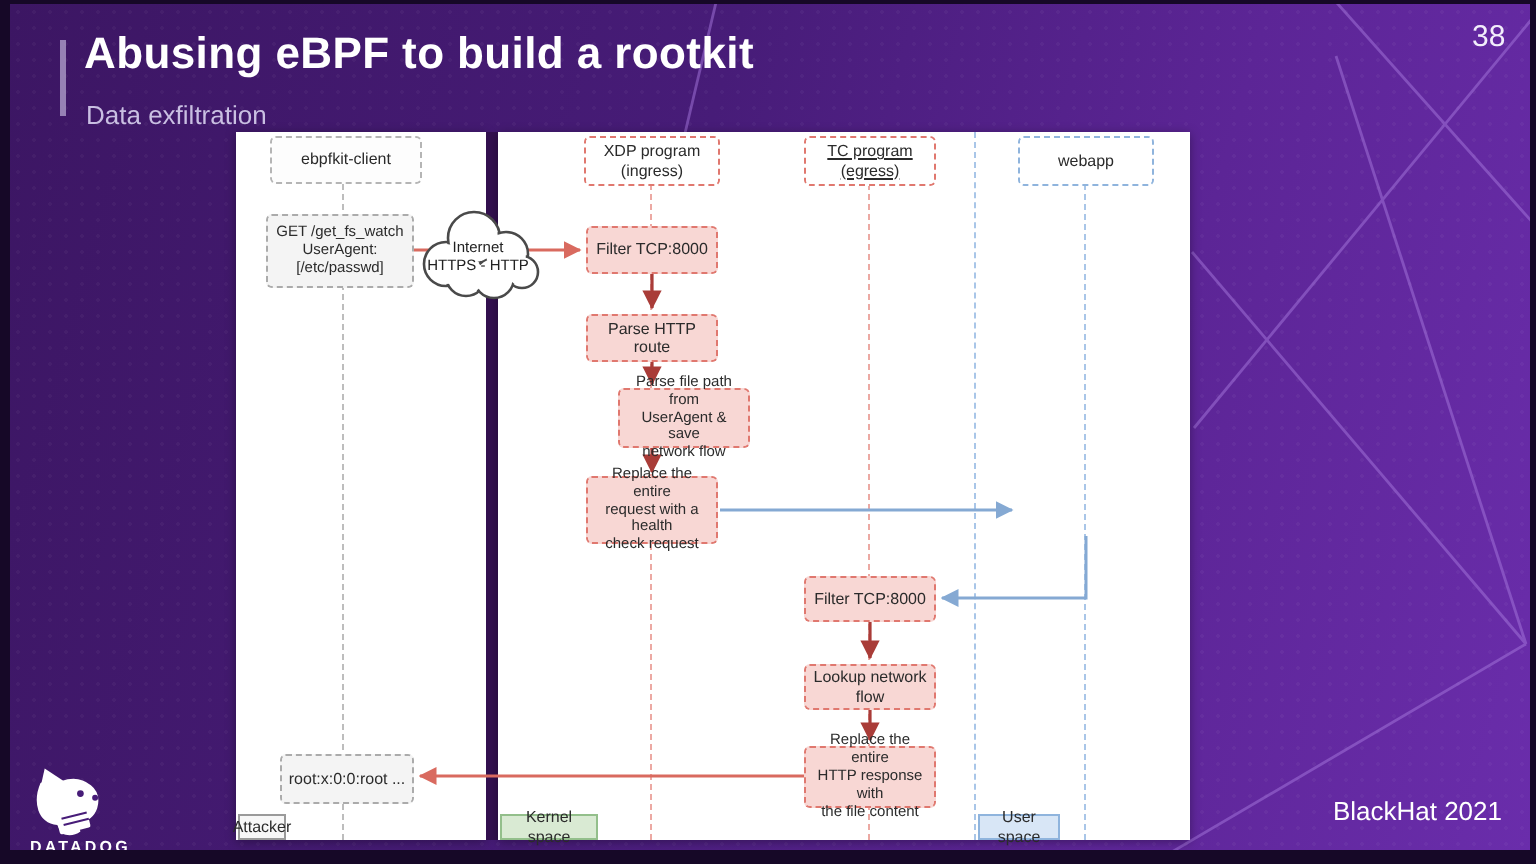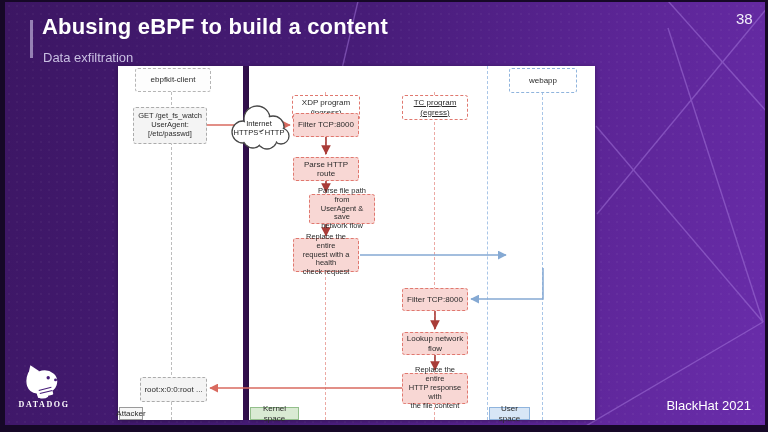--- a/index.html
+++ b/index.html
@@ -17,37 +17,37 @@
   .lifeline{position:absolute;width:0;}
   .ll-gray{border-left:1px dashed #bdbdbd;}
   .ll-red{border-left:1px dashed #eca9a3;}
   .ll-blue{border-left:1px dashed #a9c6e8;}
   .box{position:absolute;display:flex;align-items:center;justify-content:center;
        text-align:center;white-space:pre-line;border-radius:3px;color:#2b2b2b;
        font-size:8px;line-height:1.18;box-sizing:border-box;padding:1px 2px;}
   .b-gray{background:#f4f4f4;border:1px dashed #ababab;}
   .b-grayhdr{background:#fdfdfd;border:1px dashed #b5b5b5;}
   .b-red{background:#f8d7d4;border:1px dashed #e0786f;}
-  .b-redhdr{background:#ffffff;border:1px dashed #e0786f;margin-top:27px;}
+  .b-redhdr{background:#ffffff;border:1px dashed #e0786f;}
   .b-blue{background:#d8e6f6;border:1px dashed #8fb4dd;}
   .b-bluehdr{background:#ffffff;border:1px dashed #8fb4dd;}
   .b-tag-gray{background:#f7f7f7;border:1px solid #9a9a9a;border-radius:0;}
   .b-tag-green{background:#d9ead3;border:1px solid #93bf8b;border-radius:0;}
   .b-tag-blue{background:#d8e6f6;border:1px solid #8fb4dd;border-radius:0;}
   .small{font-size:7.5px;}
   #title{position:absolute;left:37px;top:12px;font-size:22px;font-weight:700;
          color:#ffffff;letter-spacing:.2px;}
   #subtitle{position:absolute;left:38px;top:48px;font-size:13px;color:#c9bfe2;}
   #accent{position:absolute;left:25px;top:18px;width:3px;height:38px;background:#b4a6cf;opacity:.75;}
   #pagenum{position:absolute;left:731px;top:8px;font-size:15px;color:#f2eefb;}
   #blackhat{position:absolute;right:14px;top:396px;font-size:13px;color:#ffffff;}
-  #logo{position:absolute;left:10px;top:363px;width:58px;display:flex;
-        flex-direction:column;align-items:center;font-family:Liberation Serif, serif;}
+  #logo{position:absolute;left:10px;top:382px;width:58px;display:flex;
+        flex-direction:column;}
   #logo .word{color:#ffffff;font-size:8px;font-weight:700;letter-spacing:1.6px;margin-top:1px;}
-  #cloud{position:absolute;left:218px;top:100px;width:72px;height:52px;}
+  #cloud{position:absolute;left:198px;top:100px;width:72px;height:52px;}
   #cloud .txt{position:absolute;inset:0;display:flex;align-items:center;justify-content:center;
         text-align:center;white-space:pre-line;font-size:7.5px;line-height:1.25;color:#222;}
   .arrows{position:absolute;left:0;top:0;pointer-events:none;}
 </style>
 </head>
 <body>
 
 <div id="stage">
  <div id="slide">
 
@@ -56,21 +56,21 @@
       <line x1="655" y1="-10" x2="762" y2="110"></line>
       <line x1="782" y1="-18" x2="592" y2="212"></line>
       <line x1="354" y1="-5" x2="322" y2="130"></line>
       <line x1="758" y1="320" x2="591" y2="124"></line>
       <line x1="758" y1="320" x2="663" y2="26"></line>
       <line x1="758" y1="320" x2="540" y2="448"></line>
     </g>
   </svg>
 
   <div id="accent"></div>
-  <div id="title">Abusing eBPF to build a content</div>
+  <div id="title">Abusing eBPF to build a rootkit</div>
   <div id="subtitle">Data exfiltration</div>
   <div id="pagenum">38</div>
 
   <div class="panel" style="left:113px;top:64px;width:125px;height:354px;"></div>
   <div class="divider" style="left:238px;top:64px;width:6px;height:354px;"></div>
   <div class="panel" style="left:244px;top:64px;width:346px;height:354px;"></div>
 
   <div class="lifeline ll-gray" style="left:166px;top:90px;height:328px;"></div>
   <div class="lifeline ll-red" style="left:320px;top:90px;height:328px;"></div>
   <div class="lifeline ll-red" style="left:429px;top:90px;height:328px;"></div>

